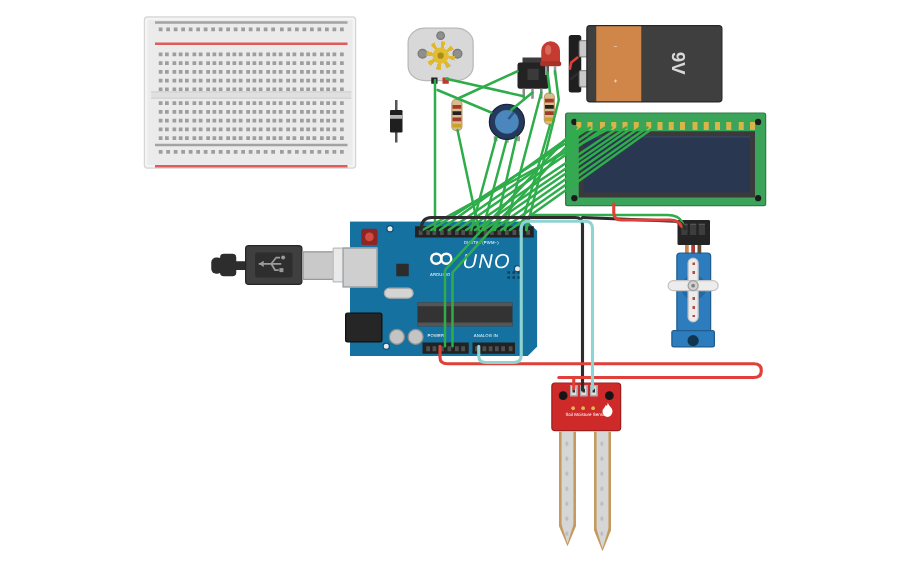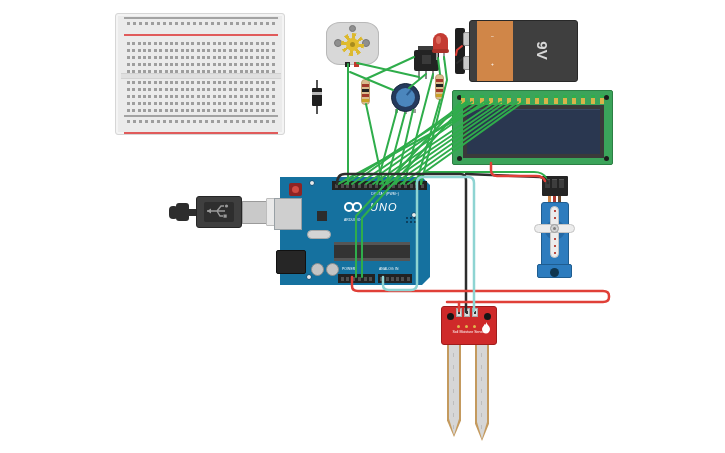--- a/index.html
+++ b/index.html
@@ -43,21 +43,21 @@
   .tiny{position:absolute;color:#fff;font-size:8px;white-space:nowrap;transform-origin:left top;transform:scale(.42);letter-spacing:.3px;}
   .tiny-c{transform-origin:center top;}
   .ard-chip-sm{left:37px;top:34px;width:10px;height:10px;background:#2c2c2c;}
   .ard-crystal{left:27px;top:53px;width:24px;height:9px;background:#d4d4d4;border:1px solid #a9a9a9;border-radius:5px;}
   .ard-mcu{left:54px;top:65px;width:76px;height:19px;background:#333;border-top:3px solid #555;border-bottom:3px solid #555;}
   .ard-cap{width:13px;height:13px;border-radius:50%;background:#c4c4c4;border:1px solid #8d8d8d;}
   .icsp{left:126px;top:40px;width:12px;}
   .icsp .g-row{display:flex;gap:2px;margin-bottom:2px;}
   .icsp span{width:2px;height:2px;background:#0c3f5e;display:block;}
   .logo-ring{position:absolute;width:10px;height:10px;border:2px solid #fff;border-radius:50%;}
-  .uno{position:absolute;color:#fff;font-size:11px;font-style:italic;letter-spacing:1px;}
+  .uno{position:absolute;color:#fff;font-size:16px;font-style:italic;letter-spacing:1px;}
 
   
   #lcd{left:452px;top:90px;width:161px;height:75px;background:#3ba45a;border:1px solid #2c7f44;border-radius:2px;}
   .lcd-hole{width:5px;height:5px;border-radius:50%;background:#1c1c1c;}
   .lcd-pins{left:8px;top:4px;width:143px;height:9px;display:flex;justify-content:space-between;}
   .lcd-pins span{width:4px;height:9px;background:linear-gradient(#2fad4b 0 3px,#d9b44a 3px);display:block;}
   .lcd-bezel{left:10px;top:14px;width:141px;height:53px;background:#3a3a3a;}
   .lcd-screen{left:14px;top:18px;width:133px;height:45px;background:#2a3750;border-top:1px solid #3c4a66;}
 
   

